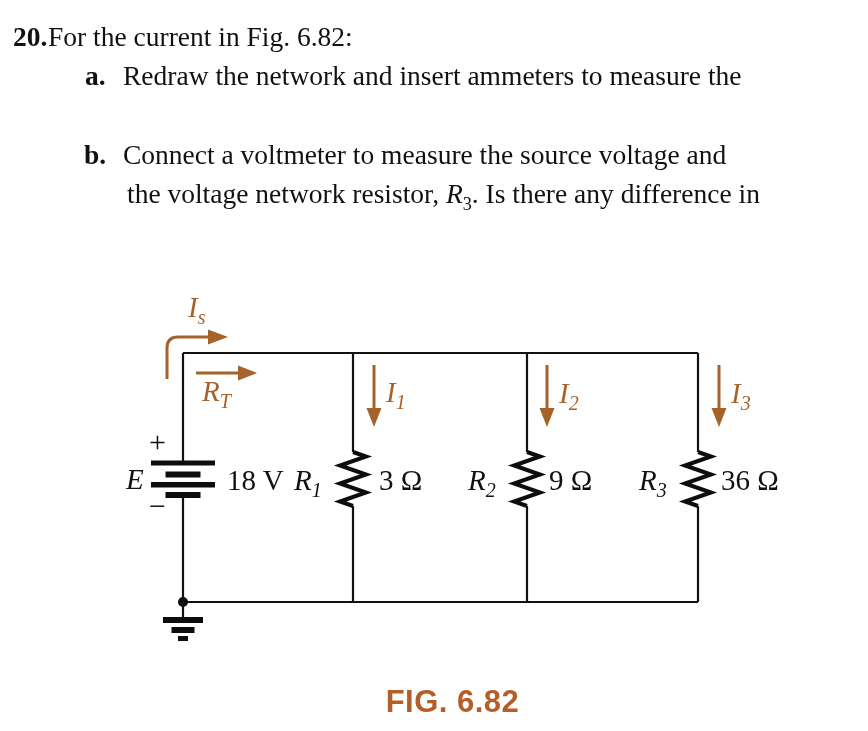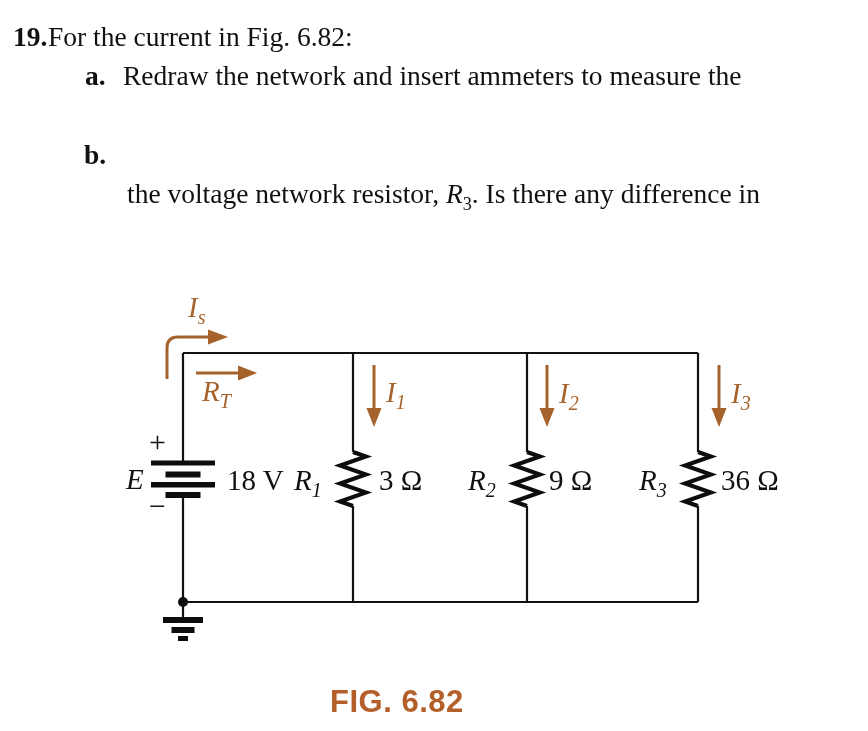--- a/index.html
+++ b/index.html
@@ -16,37 +16,38 @@
   .zig  { stroke:#0d0d0d; stroke-width:4; fill:none; stroke-linejoin:miter; }
   .plate { fill:#0d0d0d; }
   .ann { stroke:#a6622b; stroke-width:3; fill:none; }
   .annhead { fill:#a6622b; stroke:none; }
   .ctext { font-family:"Liberation Serif", serif; font-size:29px; fill:#111111; }
   .cit { font-style:italic; }
   .brown { fill:#a6622b; }
   .ss { font-size:20px; }
   .sign { font-size:30px; }
   .caption {
-    position:absolute; left:330px; top:684px; width:245px; 
+    position:absolute; left:330px; top:684px; width:245px; text-align:center;
     font-family:"Liberation Sans", sans-serif; font-weight:bold; font-size:31px;
     color:#b45f29; letter-spacing:0.5px;
   }
 </style>
 </head>
 <body>
 
 <div class="page">
 
-  <div class="tline b" style="left:13px; top:22px;">19.</div>
+  <div class="tline b" style="left:13px; top:22px;">20.</div>
   <div class="tline" style="left:48px; top:22px;">For the current in Fig. 6.82:</div>
 
   <div class="tline b" style="left:85px; top:61px;">a.</div>
   <div class="tline" style="left:123px; top:61px;">Redraw the network and insert ammeters to measure the</div>
 
   <div class="tline b" style="left:84px; top:140px;">b.</div>
+  <div class="tline" style="left:123px; top:140px;">Connect a voltmeter to measure the source voltage and</div>
   <div class="tline" style="left:127px; top:179px;"><span>the voltage network resistor, </span><span class="it">R</span><sub class="bsub">3</sub><span>. Is there any difference in</span></div>
 
   <svg class="circuit" width="868" height="731" viewBox="0 0 868 731">
 
     <path class="wire" d="M183,353 H698"></path>
     <path class="wire" d="M183,602 H698"></path>
     <path class="wire" d="M183,353 V461"></path>
     <path class="wire" d="M183,497 V602"></path>
     <path class="wire" d="M353,353 V452"></path>
     <path class="wire" d="M353,506 V602"></path>

